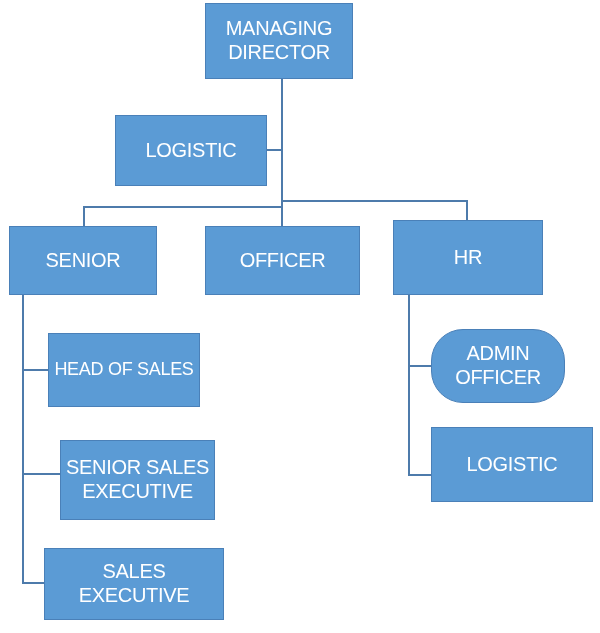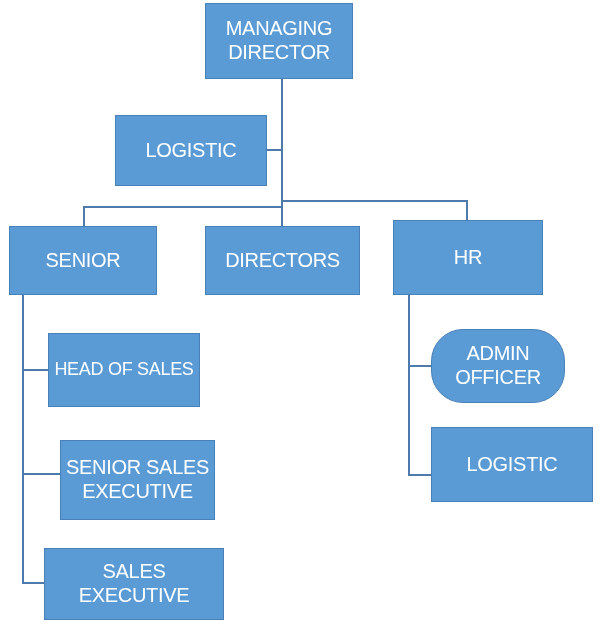--- a/index.html
+++ b/index.html
@@ -62,21 +62,21 @@
   <div class="node" style="left:205px; top:3px;   width:148px; height:76px;">
     <span class="node-label">MANAGING DIRECTOR</span>
   </div>
   <div class="node" style="left:115px; top:115px; width:152px; height:71px;">
     <span class="node-label">LOGISTIC</span>
   </div>
   <div class="node" style="left:9px;   top:226px; width:148px; height:69px;">
     <span class="node-label">SENIOR</span>
   </div>
   <div class="node" style="left:205px; top:226px; width:155px; height:69px;">
-    <span class="node-label">DIRECTORS</span>
+    <span class="node-label">OFFICER</span>
   </div>
   <div class="node" style="left:393px; top:220px; width:150px; height:75px;justify-content:center;">
     <span class="node-label">HR</span>
   </div>
   <div class="node fs-s" style="left:48px; top:333px; width:152px; height:74px;">
     <span class="node-label">HEAD OF SALES</span>
   </div>
   <div class="node" style="left:60px;  top:440px; width:155px; height:80px;">
     <span class="node-label">SENIOR SALES EXECUTIVE</span>
   </div>

